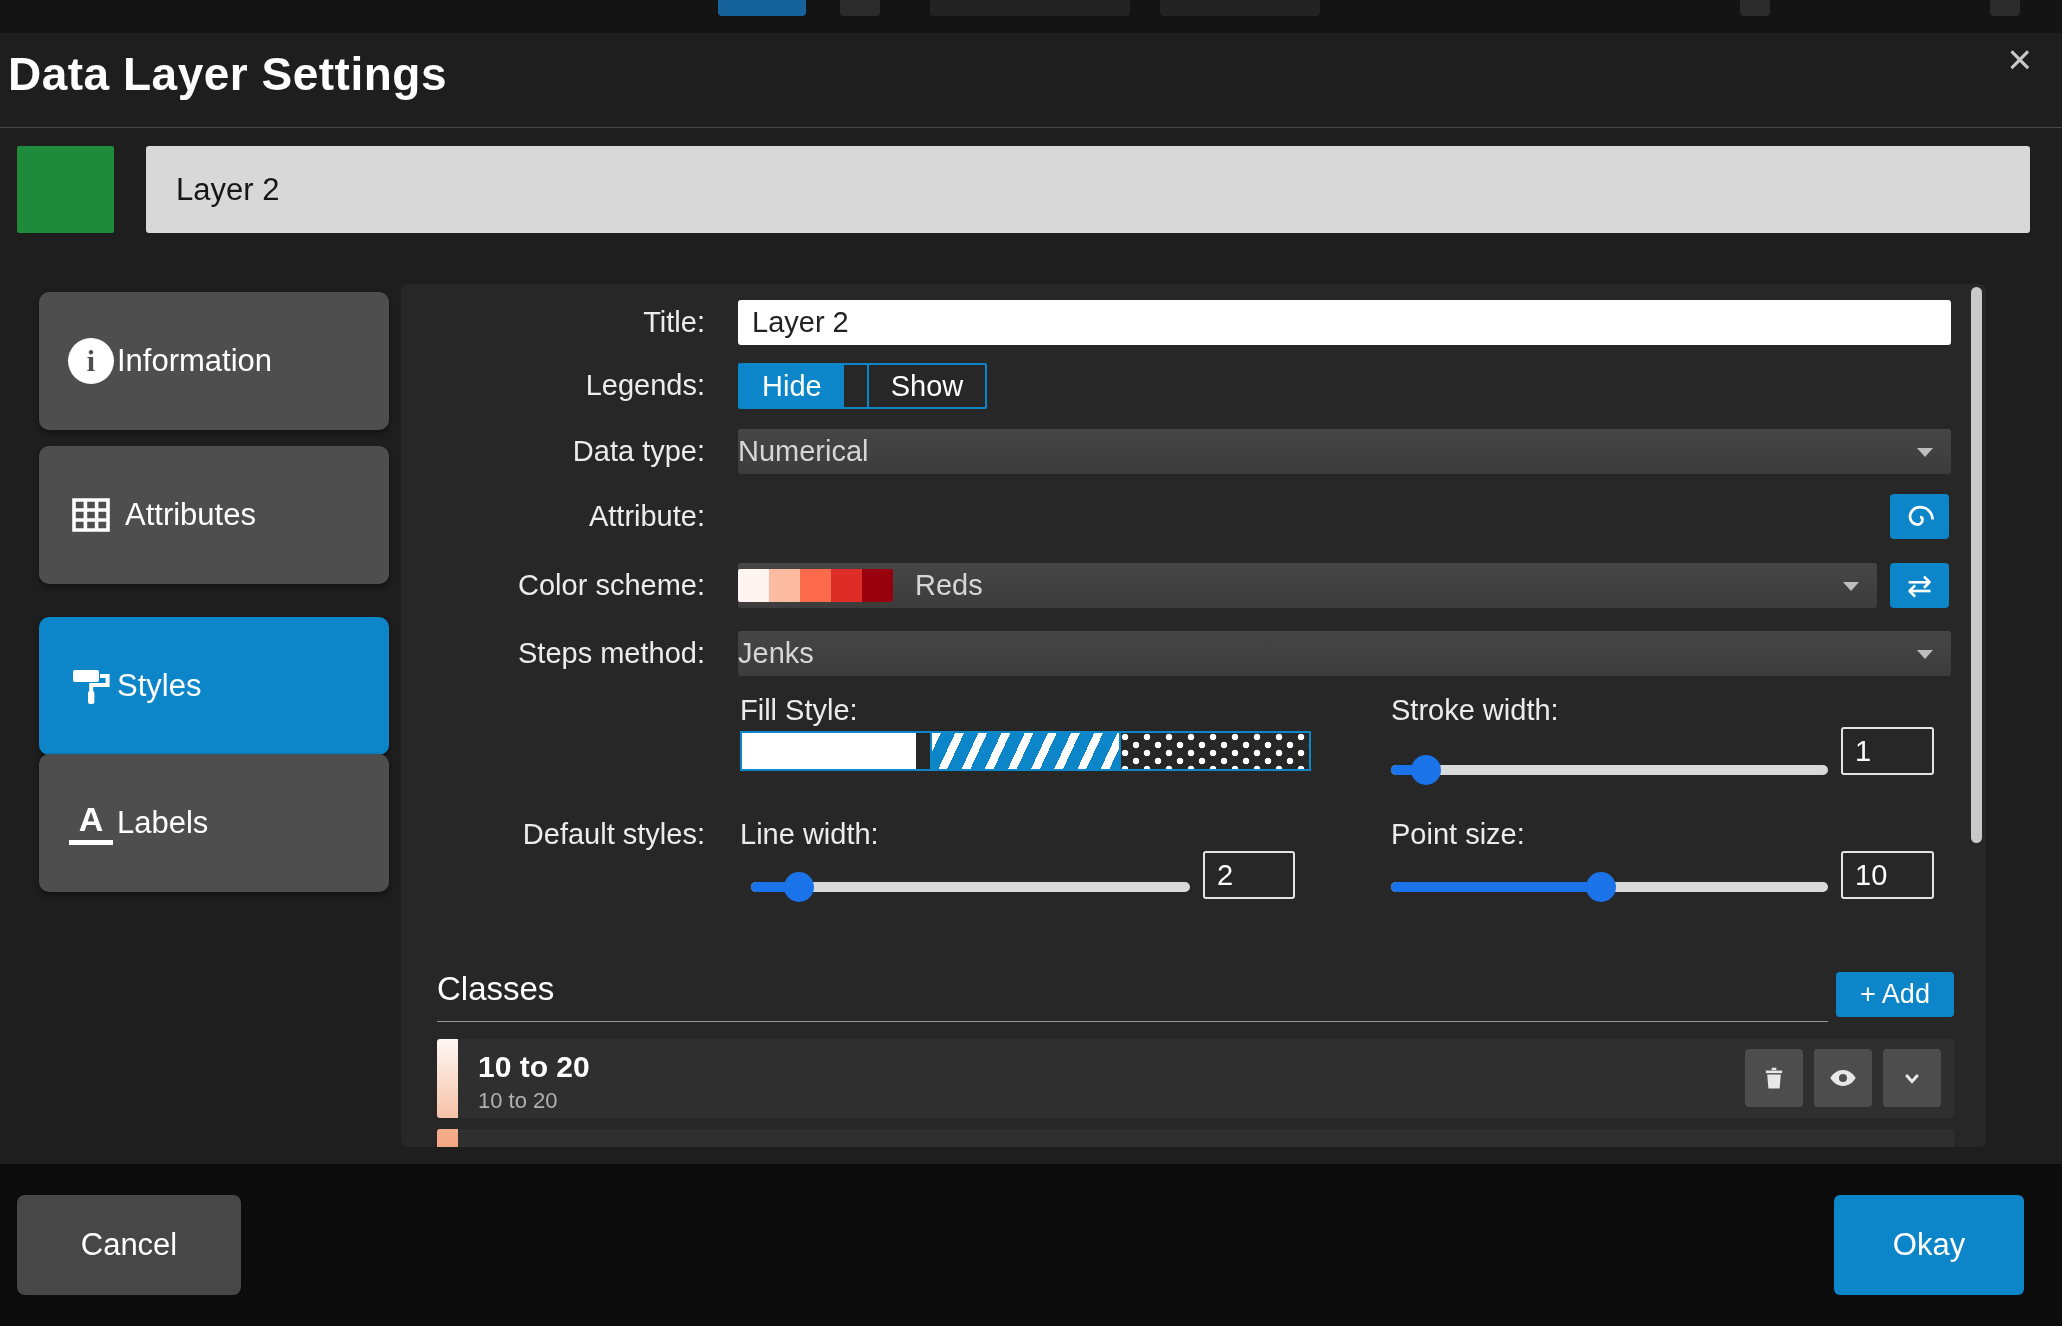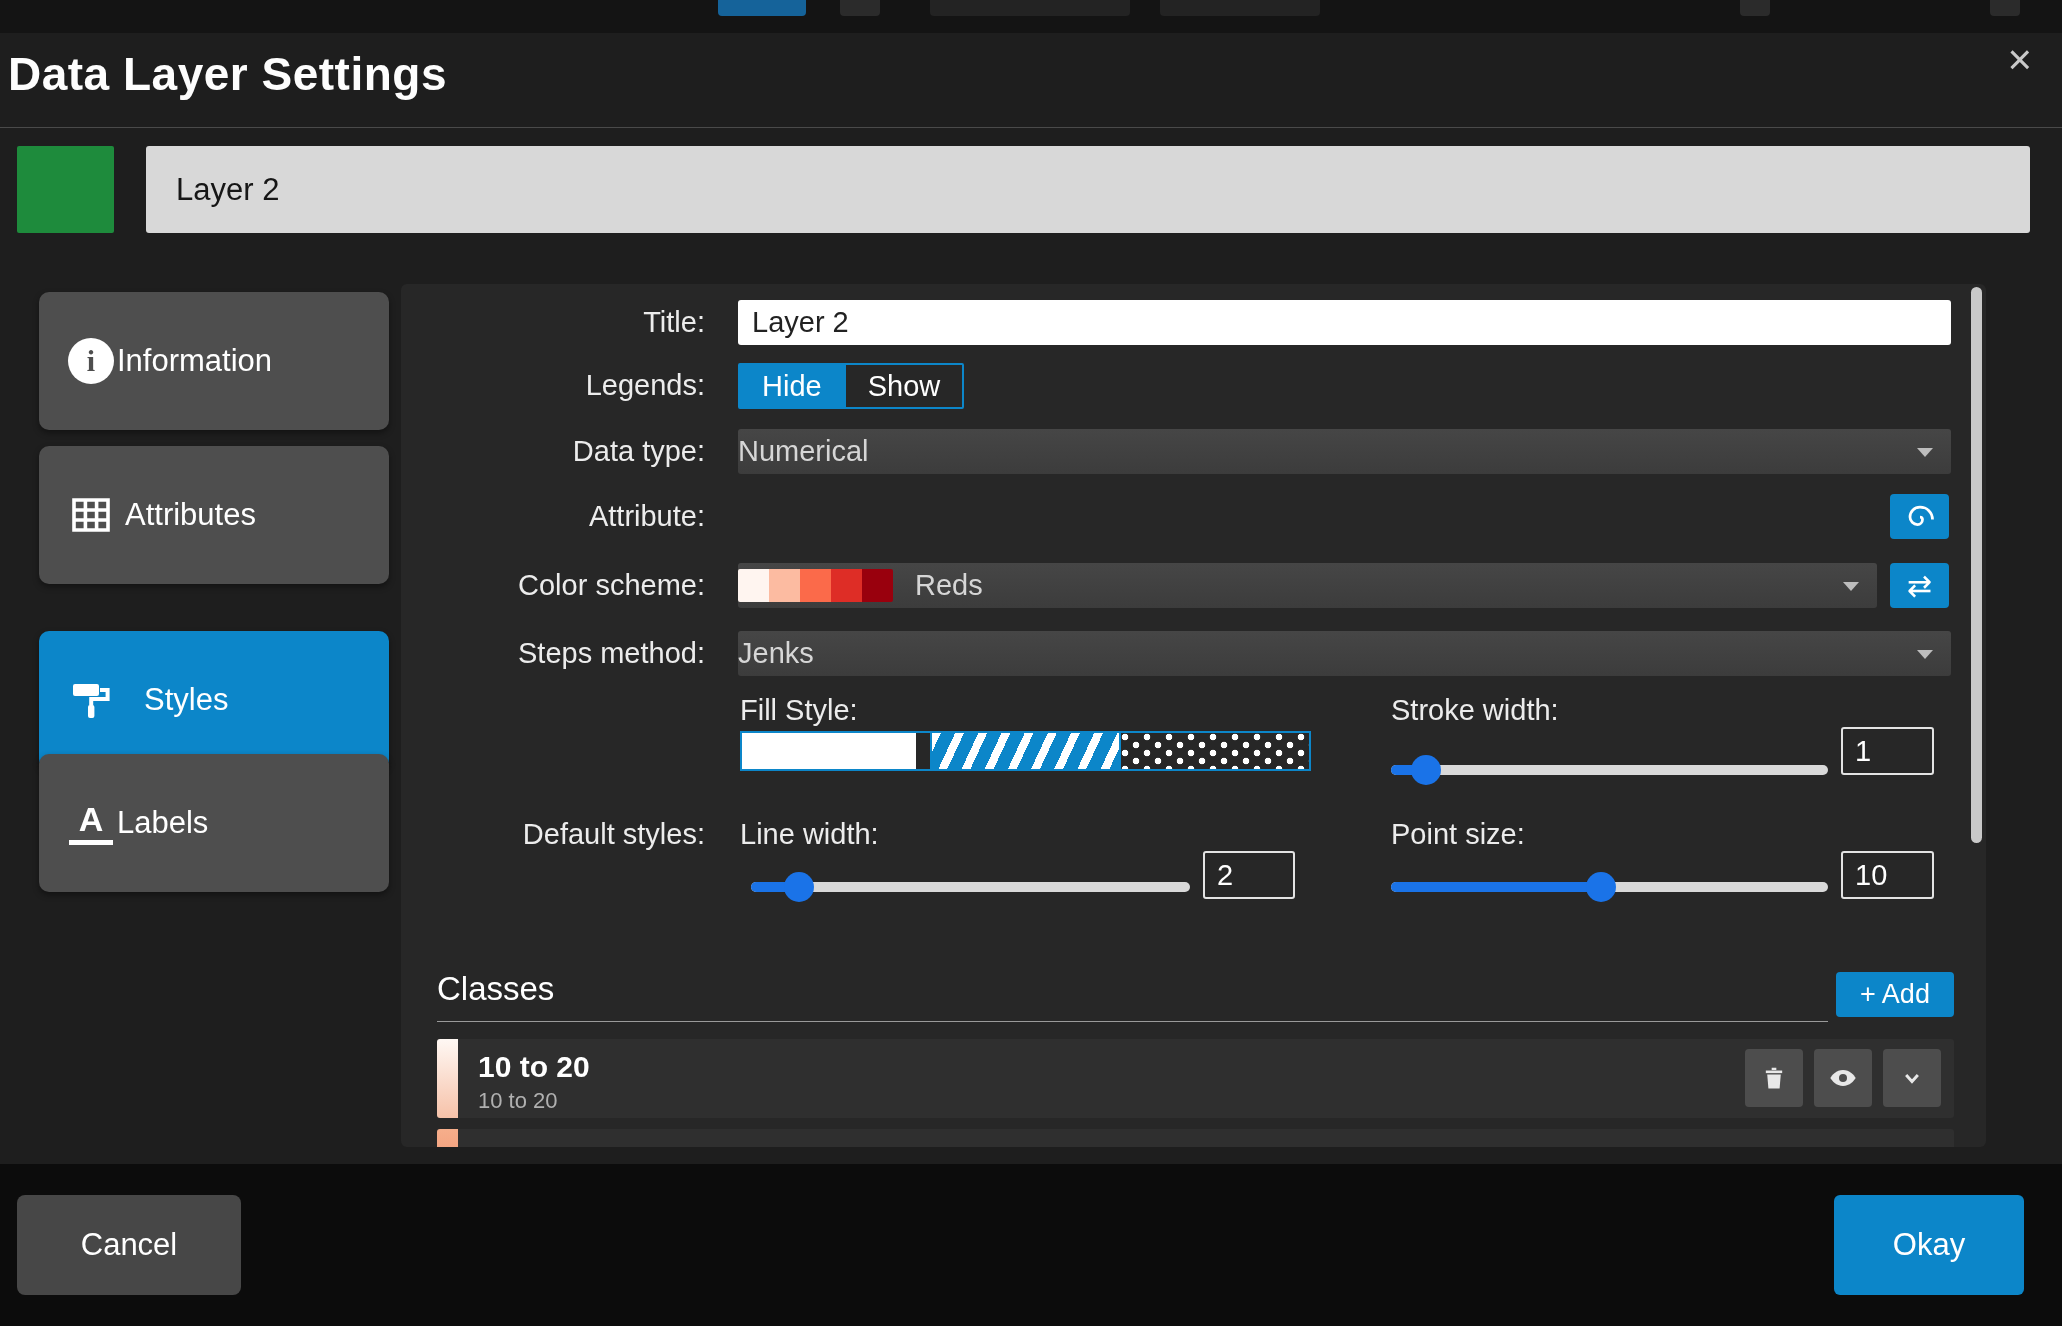--- a/index.html
+++ b/index.html
@@ -21,38 +21,38 @@
   .dlg-title { position: absolute; left: 8px; top: 14px; font-size: 46px; font-weight: bold; color: #fdfdfd; letter-spacing: .5px; }
   .dlg-close { position: absolute; right: 30px; top: 6px; font-size: 42px; color: #c9c9c9; cursor: pointer; line-height: 1; }
   .dlg-divider { position: absolute; left: 0; top: 94px; width: 2062px; height: 1px; background: #4a4a4a; }
 
   .layer-swatch { position: absolute; left: 17px; top: 113px; width: 97px; height: 87px; background: #1e8b3c; border-radius: 2px; }
   .layer-name { position: absolute; left: 146px; top: 113px; width: 1884px; height: 87px; background: #d8d8d8; border: none; border-radius: 3px; font-size: 31px; color: #161616; padding: 0 30px; font-family: "Liberation Sans", sans-serif; }
 
   
   .side-item { position: absolute; left: 39px; width: 350px; height: 138px; background: #4e4e4e; border-radius: 10px; display: flex; align-items: center; padding-left: 26px; box-shadow: 0 3px 6px rgba(0,0,0,.4); cursor: pointer; }
   .side-item.active { background: #0c86c9; }
-  .si-1 { top: 259px; } .si-2 { top: 413px; gap: 8px; } .si-3 { top: 598px; gap: 27px; } .si-4 { top: 721px; }
+  .si-1 { top: 259px; } .si-2 { top: 413px; gap: 8px; } .si-3 { top: 584px; } .si-4 { top: 721px; }
   .side-label { color: #fff; font-size: 31px; }
   .side-icon { width: 52px; height: 52px; display: flex; align-items: center; justify-content: center; flex-direction: column; }
   .info-circle { width: 46px; height: 46px; border-radius: 50%; background: #fff; display: flex; align-items: center; justify-content: center; }
   .info-circle .i { color: #4e4e4e; font-size: 30px; font-weight: bold; font-family: "Liberation Serif", serif; }
   .lbl-a { color: #fff; font-size: 34px; font-weight: bold; line-height: 1; }
   .lbl-bar { width: 44px; height: 5px; background: #fff; margin-top: 4px; }
 
   
   .panel { position: absolute; left: 401px; top: 251px; width: 1585px; height: 863px; background: #272727; border-radius: 6px; overflow: hidden; }
   .row-label { position: absolute; left: 0; width: 304px; text-align: right; color: #ececec; font-size: 29px; line-height: 45px; }
   .rl-title { top: 16px; } .rl-legends { top: 79px; } .rl-datatype { top: 145px; }
   .rl-attribute { top: 210px; } .rl-colorscheme { top: 279px; } .rl-steps { top: 347px; }
   .rl-defstyles { top: 528px; }
 
   .title-input { position: absolute; left: 337px; top: 16px; width: 1213px; height: 45px; background: #fff; border: none; border-radius: 3px; font-size: 29px; color: #222; padding: 0 14px; font-family: "Liberation Sans", sans-serif; }
 
-  .toggle { position: absolute; left: 337px; top: 79px; height: 46px; display: inline-flex; border: 2px solid #0c86c9; border-radius: 2px; overflow: hidden; }
+  .toggle { position: absolute; left: 337px; top: 79px; height: 46px; display: inline-flex; border: 2px solid #0c86c9; border-radius: 2px; overflow: hidden; gap: 23px; }
   .tg { font-size: 29px; line-height: 42px; padding: 0 22px; color: #fff; cursor: pointer; }
   .tg.on { background: #0c86c9; }
   .tg.off { background: transparent; border-left: 2px solid #0c86c9; }
 
   .dd { position: absolute; height: 45px; background: linear-gradient(#464646, #3c3c3c); border-radius: 3px; color: #d6d6d6; font-size: 29px; line-height: 45px; padding-left: 0; cursor: pointer; display: flex; align-items: center; }
   .dd .caret { position: absolute; right: 18px; top: 19px; width: 0; height: 0; border-left: 8px solid transparent; border-right: 8px solid transparent; border-top: 9px solid #bdbdbd; }
   .dd-datatype { left: 337px; top: 145px; width: 1213px; }
   .dd-attribute { left: 337px; top: 210px; width: 1139px; }
   .dd-color { left: 337px; top: 279px; width: 1139px; }
   .dd-steps { left: 337px; top: 347px; width: 1213px; }

